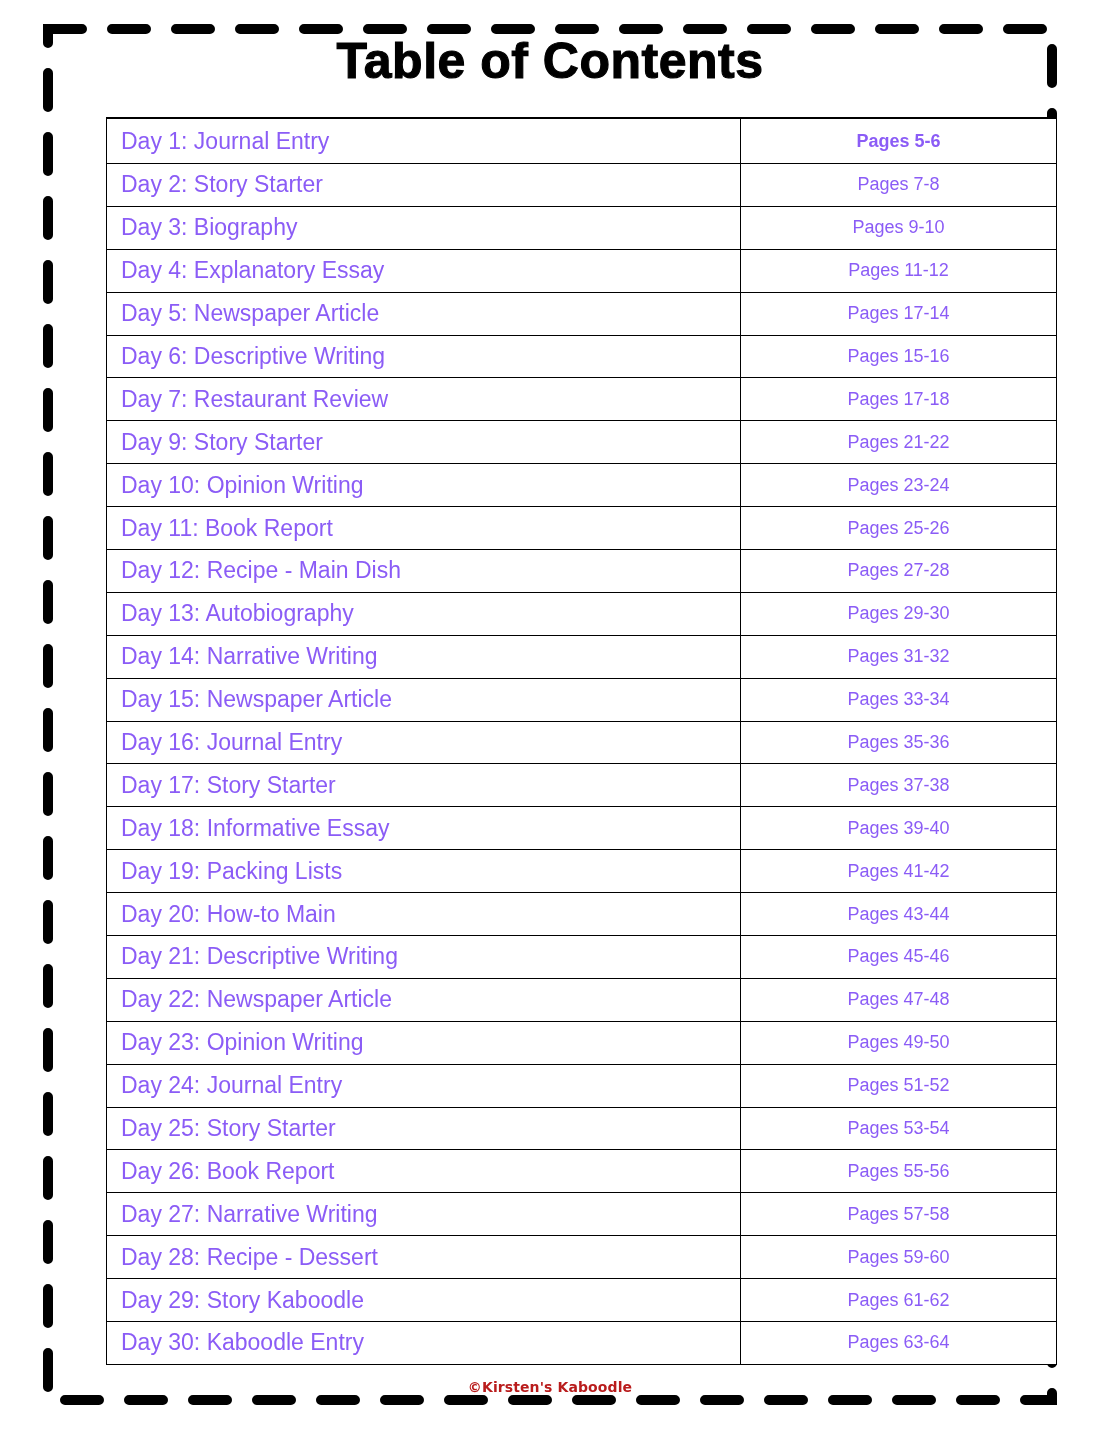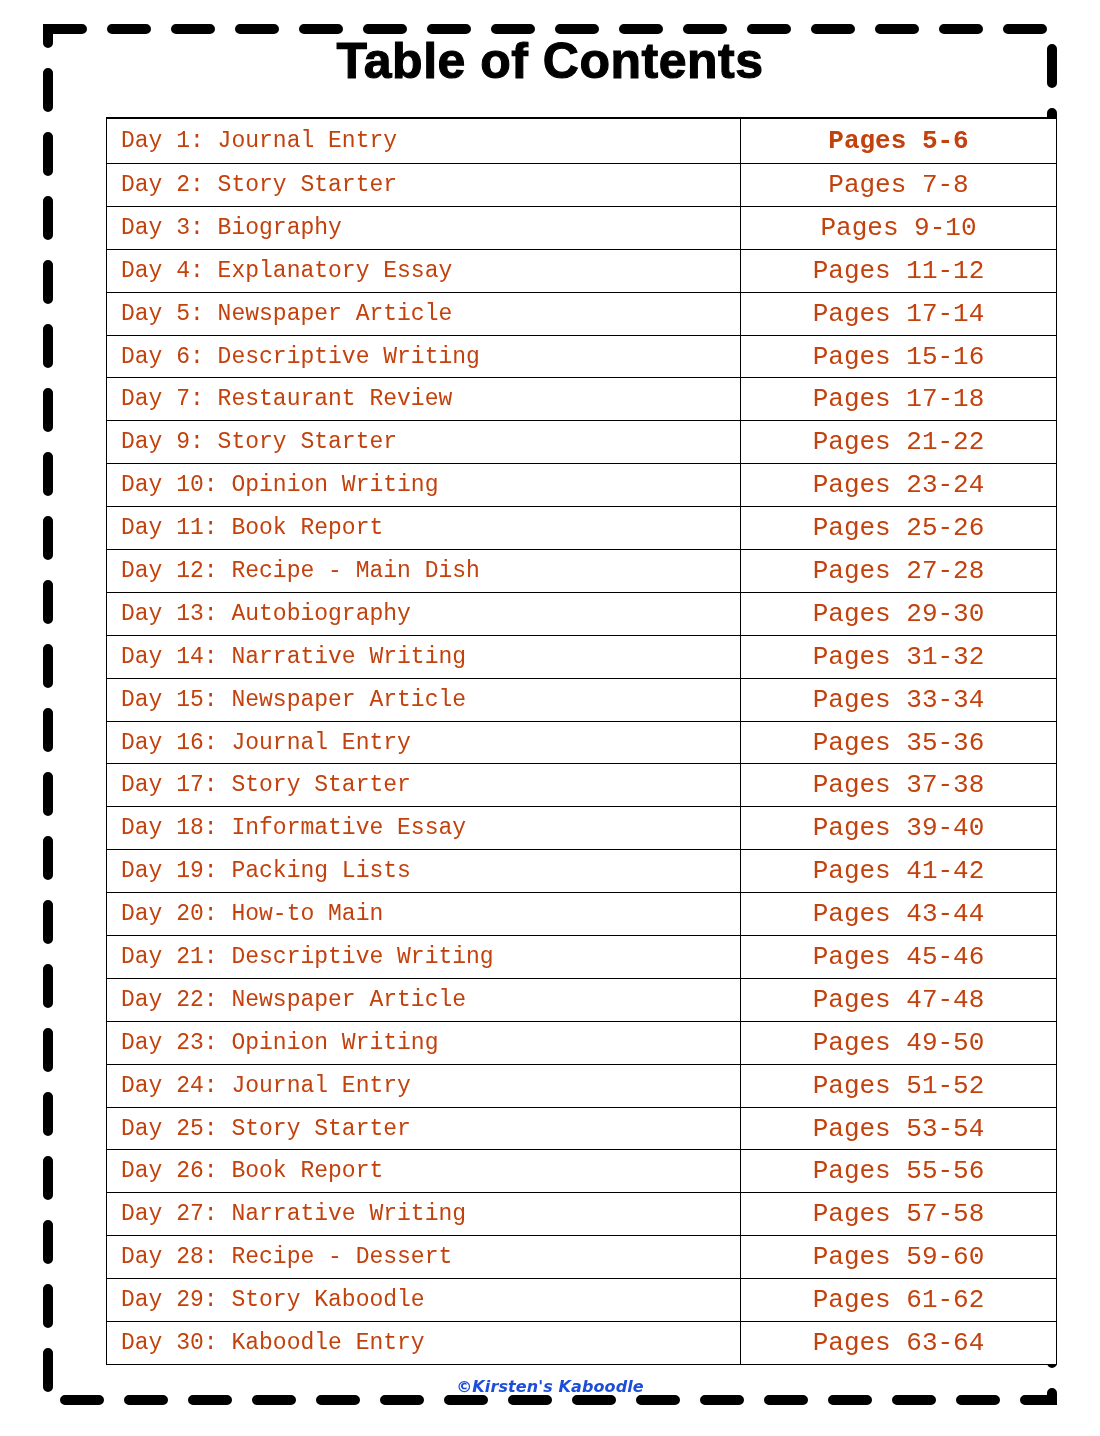--- a/index.html
+++ b/index.html
@@ -70,55 +70,54 @@
     background: #ffffff;
   }
   table#toc-table col.c-title { width: 634px; }
   table#toc-table col.c-pages { width: 316px; }
 
   table#toc-table td {
     border: 1.6px solid #000000;
     height: 41.9px;
     padding: 0 0 0 14px;
     vertical-align: middle;
-    color: #c2410c;
-    font-family: Liberation Mono, monospace;
+    color: #8b5cf6;
+    font-family: Liberation Sans, sans-serif;
     font-size: 23px;
     font-weight: 400;
     white-space: nowrap;
     overflow: hidden;
   }
   table#toc-table td.pages-cell {
     text-align: center;
     padding: 0 4px;
-    font-size: 26px;
+    font-size: 18px;
   }
   table#toc-table tr:first-child td {
     height: 44px;
     border-top-width: 2.2px;
   }
   table#toc-table tr:first-child td.pages-cell {
     font-weight: 600;
   }
 
   
   #footer-credit {
     position: absolute;
     left: 0;
     top: 1377px;
     width: 1100px;
     text-align: center;
   }
   #footer-credit span {
     font-family: "DejaVu Sans", sans-serif;
-    font-size: 16px;
+    font-size: 14px;
     font-weight: 700;
-    color: #1d4ed8;
+    color: #b91c1c;
     letter-spacing: 0.1px;
-    font-style: italic;
   }
 </style>
 </head>
 <body>
 
 <div id="page">
 
   <div id="dashed-frame">
     <svg width="1014" height="1381" viewBox="0 0 1014 1381" xmlns="http://www.w3.org/2000/svg">
       <rect x="5" y="5" width="1004" height="1371" fill="none" stroke="#000000" stroke-width="10" stroke-linecap="round" stroke-dasharray="34 30"></rect>

